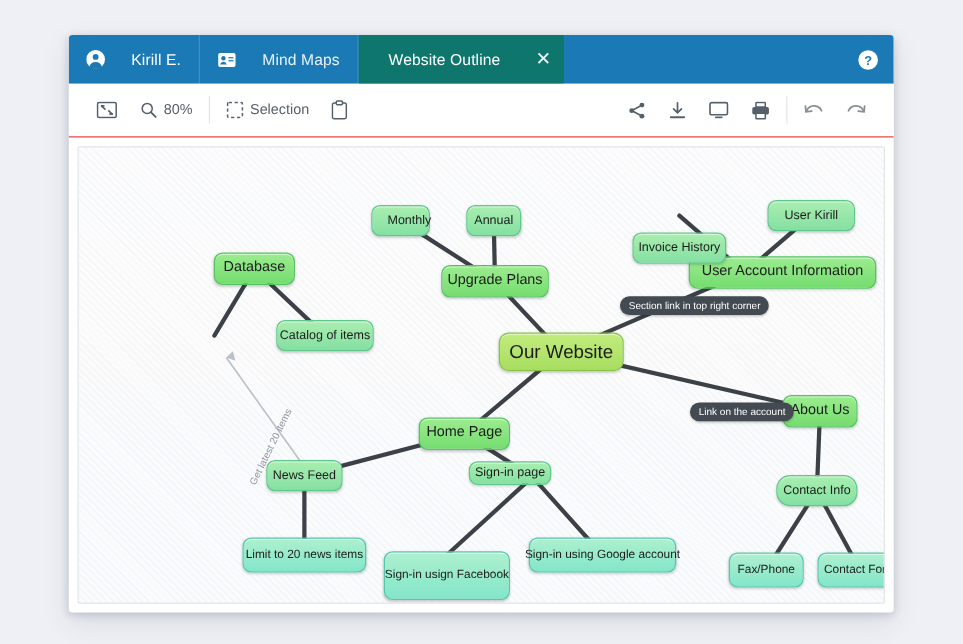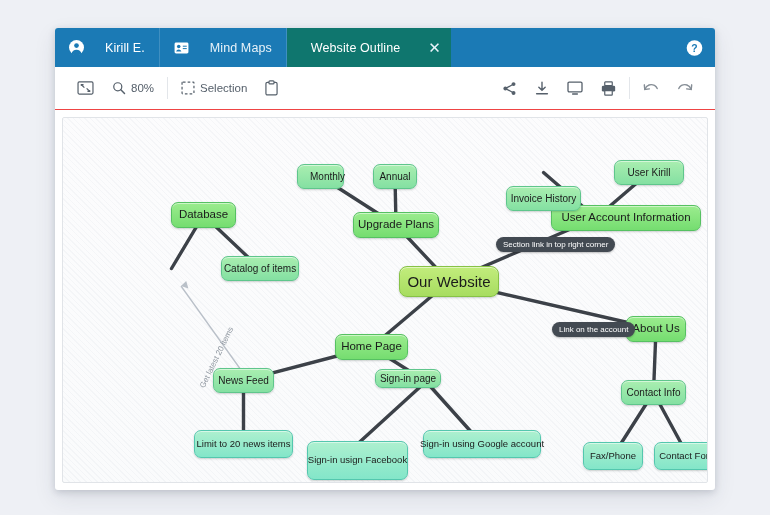--- a/index.html
+++ b/index.html
@@ -328,21 +328,21 @@
         <div class="node n-l2" style="left: 551px; top: 42px; width: 70px; height: 25px;">User Kirill</div>
         <div class="node n-l1" style="left: 108px; top: 84px; width: 65px; height: 26px;">Database</div>
         <div class="node n-l2" style="left: 158px; top: 138px; width: 78px; height: 25px;">Catalog of items</div>
         <div class="node n-l1" style="left: 272px; top: 216px; width: 73px; height: 26px;">Home Page</div>
         <div class="node n-l2" style="left: 150px; top: 250px; width: 61px; height: 25px;">News Feed</div>
         <div class="node n-l3" style="left: 131px; top: 312px; width: 99px; height: 28px;">Limit to 20 news items</div>
         <div class="node n-l2" style="left: 312px; top: 251px; width: 66px; height: 19px;">Sign-in page</div>
         <div class="node n-l3" style="left: 244px; top: 323px; width: 101px; height: 39px;">Sign-in usign Facebook</div>
         <div class="node n-l3" style="left: 360px; top: 312px; width: 118px; height: 28px;">Sign-in using Google account</div>
         <div class="node n-l1" style="left: 563px; top: 198px; width: 60px; height: 26px;">About Us</div>
-        <div class="node n-l2" style="left: 558px; top: 262px; width: 65px; height: 25px;">Contact Info</div>
+        <div class="node n-l2" style="left: 558px; top: 262px; width: 65px; height: 25px; border-radius: 11px;">Contact Info</div>
         <div class="node n-l3" style="left: 520px; top: 324px; width: 60px; height: 28px;">Fax/Phone</div>
         <div class="node n-l3" style="left: 591px; top: 324px; width: 68px; height: 28px;">Contact Form</div>
         <div class="badge" style="left: 433px; top: 119px;">Section link in top right corner</div>
         <div class="badge" style="left: 489px; top: 204px;">Link on the account</div>
       </div>
   </div>
 
 </div>
 
 </body></html>

